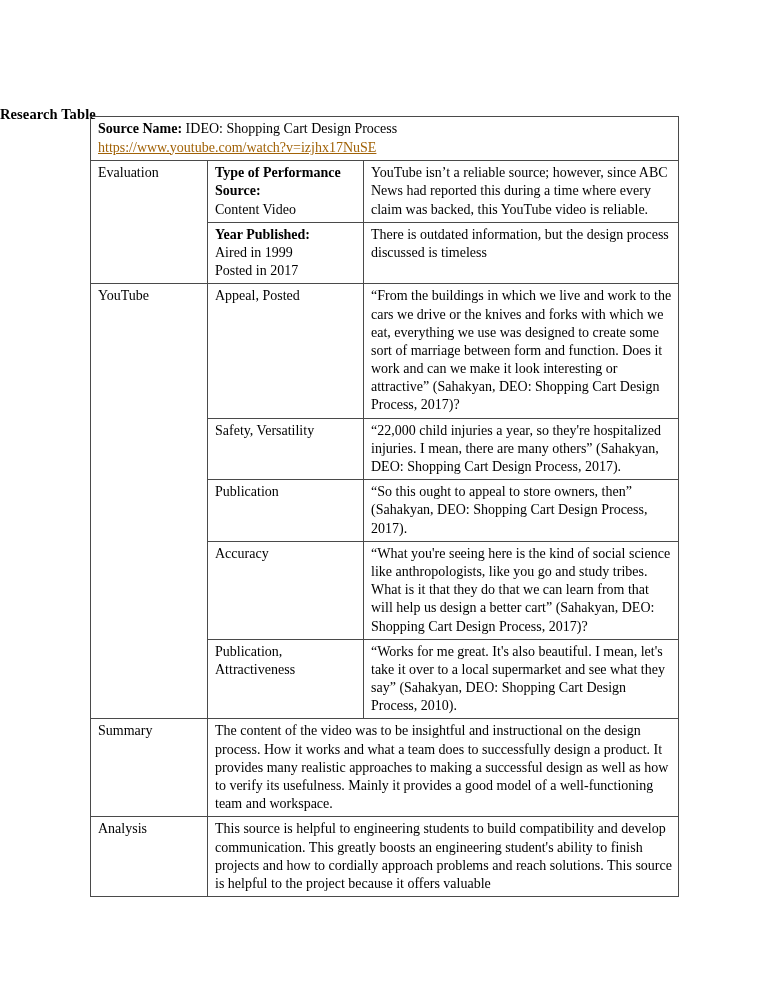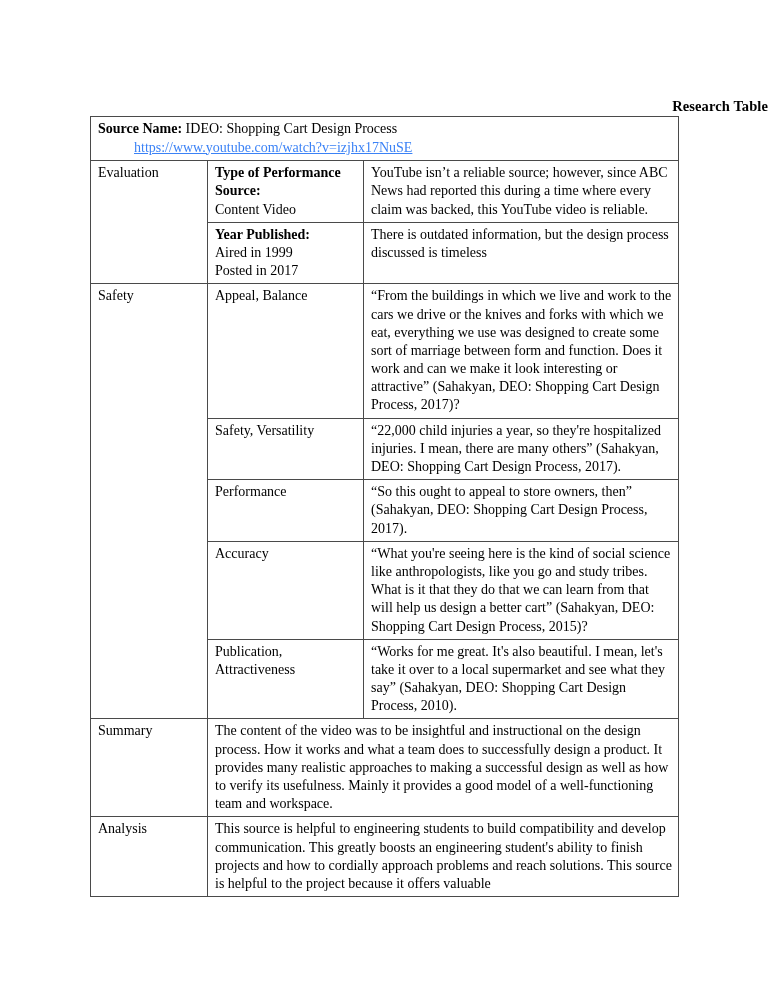--- a/index.html
+++ b/index.html
@@ -15,24 +15,24 @@
     overflow: hidden;
   }
   .page {
     position: relative;
     width: 768px;
     height: 994px;
     background: #ffffff;
   }
   .doc-title {
     position: absolute;
-    top: 98px;
+    top: 106px;
     left: 0;
     width: 768px;
-    text-align: right;
+    text-align: left;
     font-size: 14.5px;
     font-weight: bold;
     letter-spacing: 0.1px;
   }
   table.research-table {
     position: absolute;
     top: 116px;
     left: 90px;
     width: 588px;
     border-collapse: collapse;
@@ -57,24 +57,23 @@
     vertical-align: middle;
   }
   td.v-mid { vertical-align: middle; }
   td.source-cell {
     padding: 5px 6px 6px 7px;
     line-height: 1.33;
   }
   .bold { font-weight: bold; margin-top: 40px; }
   .src-line { display: block; white-space: nowrap; }
   .src-url {
-    color: #3b82f6;
+    color: #a16207;
     text-decoration: underline;
     display: inline-block;
-    margin-left: 36px;
   }
 </style>
 </head>
 <body>
 
 <div class="page">
 
   <div class="doc-title">Research Table</div>
 
   <table class="research-table">
@@ -104,35 +103,35 @@
       <tr>
         <td>
           <span class="bold">Year Published:</span><br>
           <span style="white-space: pre-line; text-align: center;">Aired in 1999
 Posted in 2017</span>
         </td>
         <td class="v-mid">There is outdated information, but the design process discussed is timeless</td>
       </tr>
 
       <tr>
-        <td class="cat-label" rowspan="5">Safety</td>
-        <td class="v-mid">Appeal, Balance</td>
+        <td class="cat-label" rowspan="5">YouTube</td>
+        <td class="v-mid">Appeal, Posted</td>
         <td>“From the buildings in which we live and work to the cars we drive or the knives and forks with which we eat, everything we use was designed to create some sort of marriage between form and function. Does it work and can we make it look interesting or attractive” (Sahakyan, DEO: Shopping Cart Design Process, 2017)?</td>
       </tr>
       <tr>
         <td class="v-mid">Safety, Versatility</td>
         <td>“22,000 child injuries a year, so they're hospitalized injuries. I mean, there are many others” (Sahakyan, DEO: Shopping Cart Design Process, 2017).</td>
       </tr>
       <tr>
-        <td class="v-mid">Performance</td>
+        <td class="v-mid">Publication</td>
         <td>“So this ought to appeal to store owners, then” (Sahakyan, DEO: Shopping Cart Design Process, 2017).</td>
       </tr>
       <tr>
         <td class="v-mid">Accuracy</td>
-        <td>“What you're seeing here is the kind of social science like anthropologists, like you go and study tribes. What is it that they do that we can learn from that will help us design a better cart” (Sahakyan, DEO: Shopping Cart Design Process, 2015)?</td>
+        <td>“What you're seeing here is the kind of social science like anthropologists, like you go and study tribes. What is it that they do that we can learn from that will help us design a better cart” (Sahakyan, DEO: Shopping Cart Design Process, 2017)?</td>
       </tr>
       <tr>
         <td class="v-mid">Publication, Attractiveness</td>
         <td>“Works for me great. It's also beautiful. I mean, let's take it over to a local supermarket and see what they say” (Sahakyan, DEO: Shopping Cart Design Process, 2010).</td>
       </tr>
 
       <tr>
         <td class="cat-label">Summary</td>
         <td colspan="2">The content of the video was to be insightful and instructional on the design process. How it works and what a team does to successfully design a product. It provides many realistic approaches to making a successful design as well as how to verify its usefulness. Mainly it provides a good model of a well-functioning team and workspace.</td>
       </tr>

